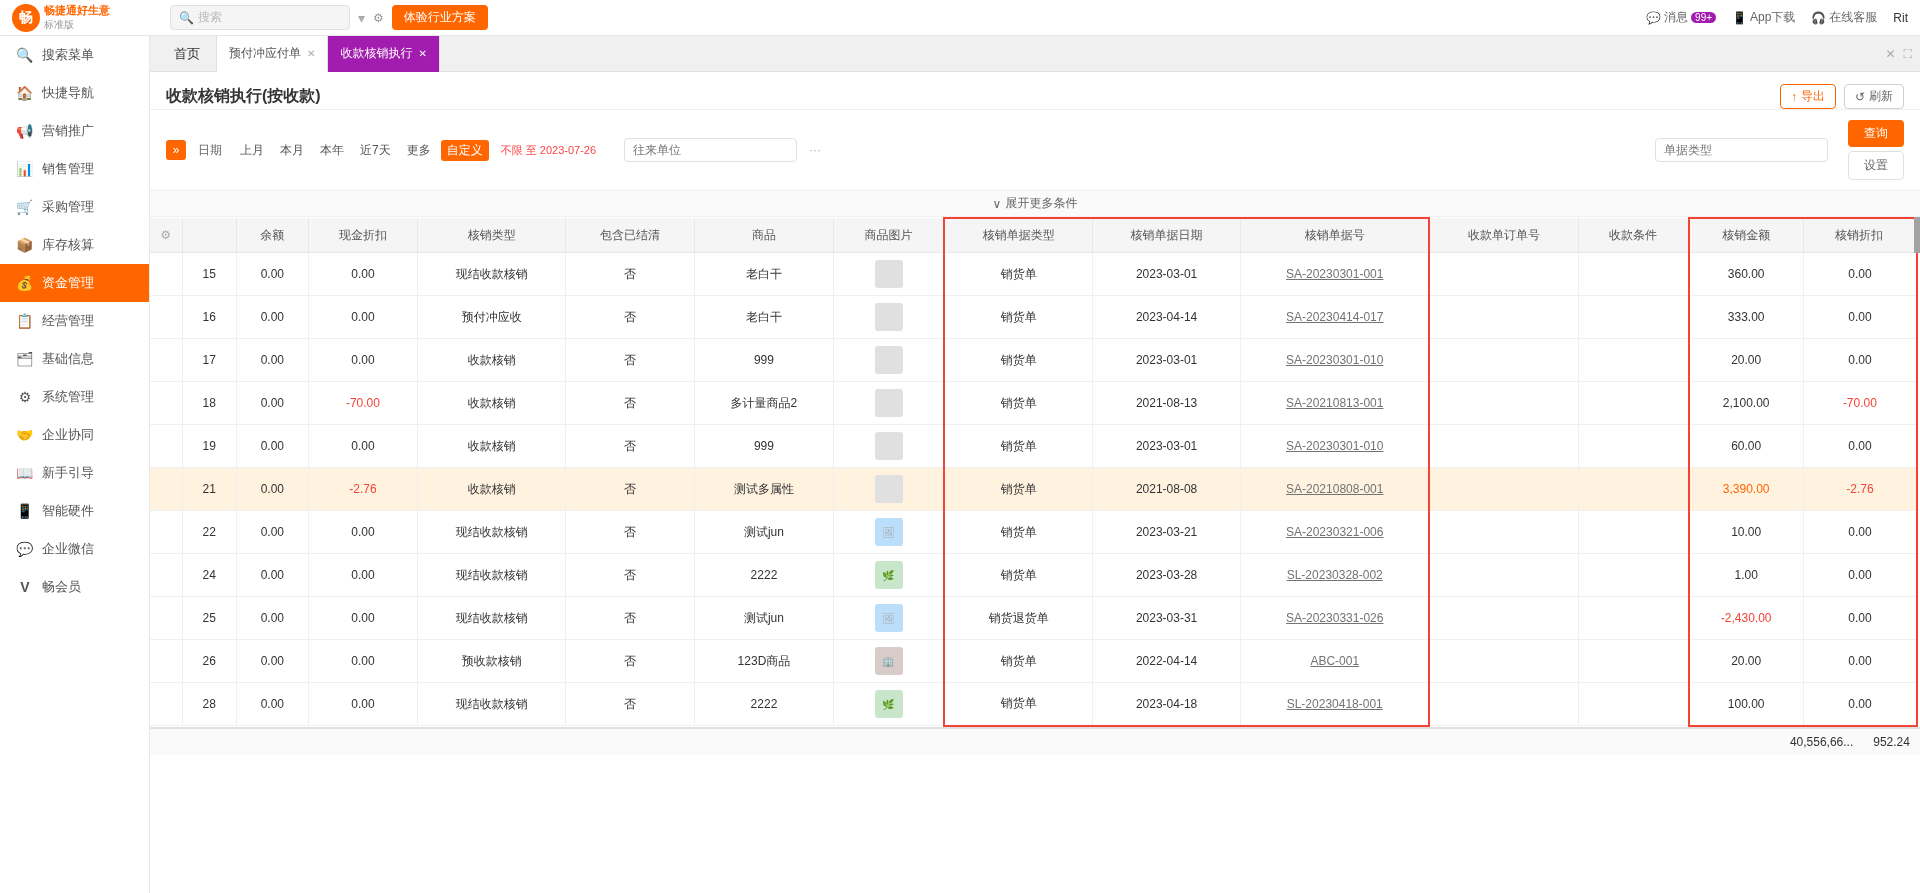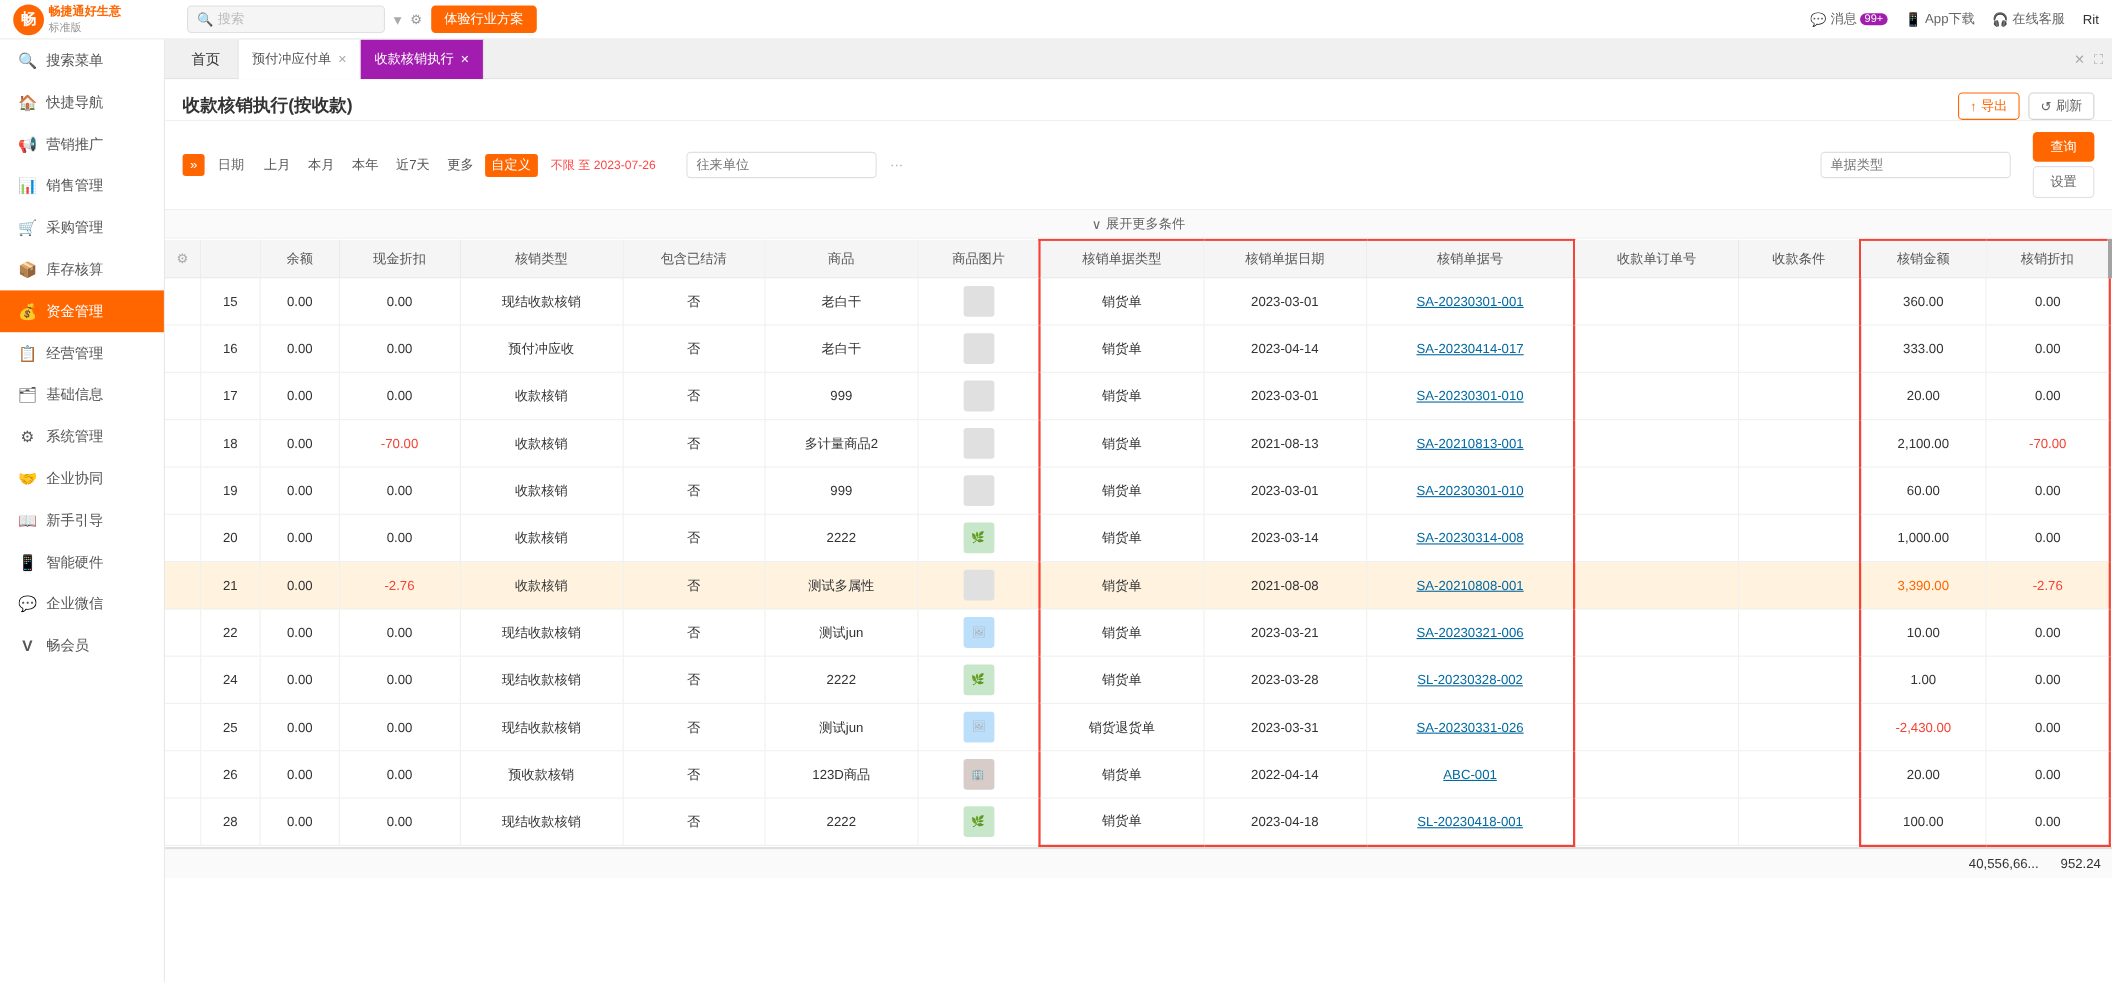--- a/index.html
+++ b/index.html
@@ -57,21 +57,21 @@
     
     .expand-more { background: #fafafa; border-bottom: 1px solid #f0f0f0; display: flex; align-items: center; justify-content: center; padding: 4px; cursor: pointer; color: #666; font-size: 12px; gap: 4px; }
 
     
     .table-wrapper { flex: 1; overflow: auto; background: #fff; position: relative; }
     table { width: 100%; border-collapse: collapse; font-size: 12px; }
     thead tr { background: #f5f5f5; }
     th { padding: 8px 10px; text-align: center; border-bottom: 1px solid #e8e8e8; border-right: 1px solid #e8e8e8; color: #555; font-weight: 500; white-space: nowrap; position: sticky; top: 0; background: #f5f5f5; z-index: 1; }
     td { padding: 7px 10px; text-align: center; border-bottom: 1px solid #f0f0f0; border-right: 1px solid #f0f0f0; color: #333; white-space: nowrap; }
     tr.highlighted td { background: #fff3e0; }
-    .link-text { color: #0369a1; cursor: pointer; text-decoration: underline; }
+    .link-text { color: #737373; cursor: pointer; text-decoration: underline; }
     .red-text { color: #f44336; }
     .orange-text { color: #ff6600; }
     .settings-col { width: 32px; }
     .col-settings-icon { color: #aaa; cursor: pointer; }
 
     
     .table-footer { background: #fafafa; border-top: 2px solid #e0e0e0; display: flex; align-items: center; padding: 6px 10px; gap: 20px; font-size: 12px; }
     .footer-total { display: flex; align-items: center; gap: 4px; }
     .footer-total-value { color: #333; font-weight: 400; }
 
@@ -259,21 +259,21 @@
             <th>核销类型</th>
             <th>包含已结清</th>
             <th>商品</th>
             <th>商品图片</th>
             <th style="border-left:2px solid #f44336;border-top:2px solid #f44336;">核销单据类型</th>
             <th style="border-top:2px solid #f44336;">核销单据日期</th>
             <th style="border-top:2px solid #f44336;border-right:2px solid #f44336;">核销单据号</th>
             <th>收款单订单号</th>
             <th>收款条件</th>
             <th style="border-left:2px solid #f44336;border-top:2px solid #f44336;">核销金额</th>
-            <th style="border-top:2px solid #f44336;border-right:4px solid #a3a3a3;">核销折扣</th>
+            <th style="border-top:2px solid #f44336;border-right:6px solid #a3a3a3;">核销折扣</th>
           </tr>
         </thead>
         <tbody id="table-body">
         <tr>
       <td></td>
       <td>15</td>
       <td>0.00</td>
       <td class="">0.00</td>
       <td>现结收款核销</td>
       <td>否</td>
@@ -356,39 +356,20 @@
       <td>999</td>
       <td>
                 <div class="img-thumb"></div>
               </td>
       <td style="border-left:2px solid #f44336;">销货单</td>
       <td>2023-03-01</td>
       <td style="border-right:2px solid #f44336;"><span class="link-text">SA-20230301-010</span></td>
       <td></td>
       <td></td>
       <td style="border-left:2px solid #f44336;" class="">60.00</td>
-      <td style="border-right:2px solid #f44336;" class="">0.00</td>
-    </tr>
-            <tr>
-      <td></td>
-      <td>20</td>
-      <td>0.00</td>
-      <td class="">0.00</td>
-      <td>收款核销</td>
-      <td>否</td>
-      <td>2222</td>
-      <td>
-                <div class="img-thumb img-thumb-green">🌿</div>
-              </td>
-      <td style="border-left:2px solid #f44336;">销货单</td>
-      <td>2023-03-14</td>
-      <td style="border-right:2px solid #f44336;"><span class="link-text">SA-20230314-008</span></td>
-      <td></td>
-      <td></td>
-      <td style="border-left:2px solid #f44336;" class="">1,000.00</td>
       <td style="border-right:2px solid #f44336;" class="">0.00</td>
     </tr>
             <tr class="highlighted">
       <td></td>
       <td>21</td>
       <td>0.00</td>
       <td class="red-text">-2.76</td>
       <td>收款核销</td>
       <td>否</td>
       <td>测试多属性</td>

